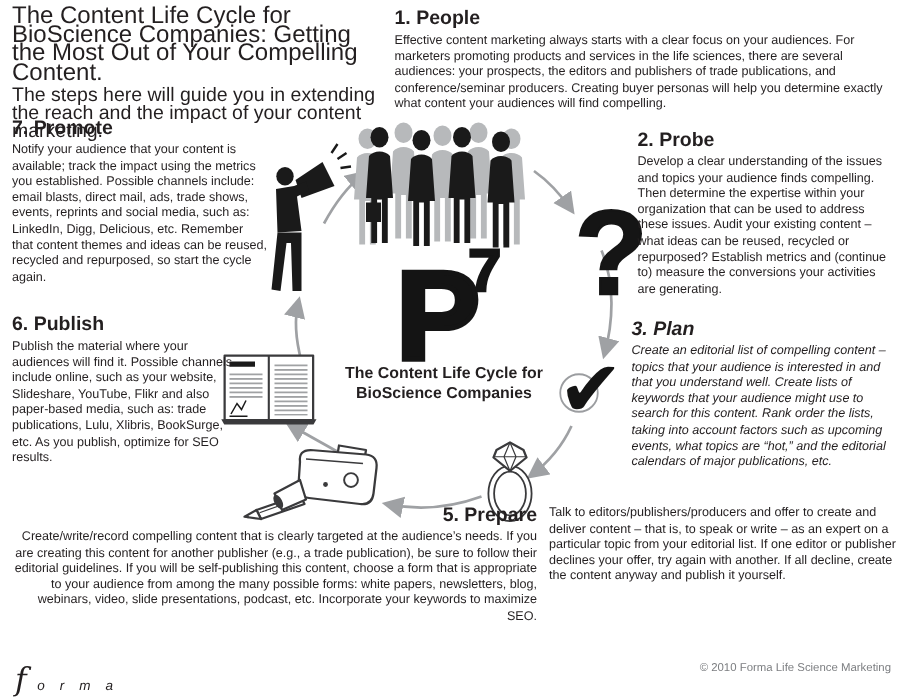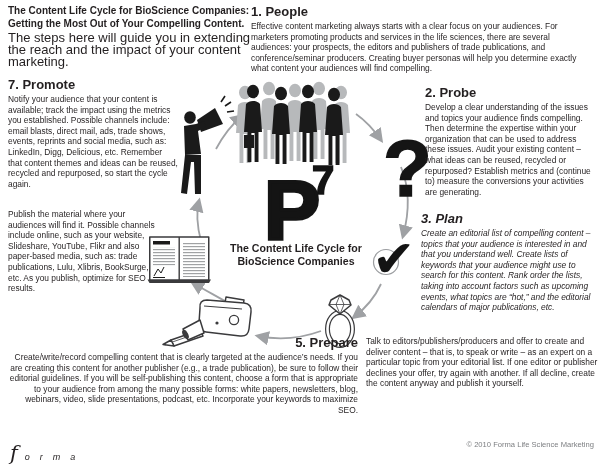--- a/index.html
+++ b/index.html
@@ -2,25 +2,25 @@
 <html><head>
 <meta charset="utf-8">
 <style>
   html,body{margin:0;padding:0;}
   body{
     width:600px;height:466px;position:relative;background:#ffffff;
     font-family:"Liberation Sans",sans-serif;color:#231f20;overflow:hidden;
   }
   #diagram{position:absolute;left:0;top:0;}
   .tblock{position:absolute;}
-  .doc-title{font-size:10px;font-weight:bold;line-height:12.5px;}
+  .doc-title{font-size:16px;font-weight:normal;line-height:12.5px;}
   .doc-subtitle{font-size:13px;line-height:12px;margin-top:2px;}
   .step-title{font-size:13px;font-weight:bold;line-height:14px;margin:0 0 2px 0;}
   .step-body{font-size:8.4px;line-height:10.6px;}
-  .s1{left:251px;top:5px;width:334px;}
+  .s1{left:263px;top:5px;width:334px;}
   .s2{left:425px;top:86px;width:172px;}
   .s3{left:421px;top:212px;width:176px;font-style:italic;}
   .s4{left:366px;top:336px;width:232px;}
   .s5{left:8px;top:336px;width:350px;text-align:right;}
   .s6{left:8px;top:209px;width:150px;}
   .s7{left:8px;top:78px;width:170px;}
   .title-block{left:8px;top:5px;width:250px;}
   .brand{left:10px;top:441px;display:flex;align-items:baseline;}
   .brand .logo-f{font-family:"DejaVu Serif",serif;font-style:italic;font-size:21px;}
   .brand .logo-rest{font-size:9px;letter-spacing:10px;margin-left:7px;text-transform:lowercase;font-style:italic;}
@@ -154,20 +154,21 @@
 <div class="tblock s4">
   <div class="step-body">Talk to editors/publishers/producers and offer to create and deliver content – that is, to speak or write – as an expert on a particular topic from your editorial list. If one editor or publisher declines your offer, try again with another. If all decline, create the content anyway and publish it yourself.</div>
 </div>
 
 <div class="tblock s5">
   <div class="step-title">5. Prepare</div>
   <div class="step-body">Create/write/record compelling content that is clearly targeted at the audience’s needs. If you are creating this content for another publisher (e.g., a trade publication), be sure to follow their editorial guidelines. If you will be self-publishing this content, choose a form that is appropriate to your audience from among the many possible forms: white papers, newsletters, blog, webinars, video, slide presentations, podcast, etc. Incorporate your keywords to maximize SEO.</div>
 </div>
 
 <div class="tblock s6">
+  <div class="step-title">6. Publish</div>
   <div class="step-body">Publish the material where your audiences will find it. Possible channels include online, such as your website, Slideshare, YouTube, Flikr and also paper-based media, such as: trade publications, Lulu, Xlibris, BookSurge, etc. As you publish, optimize for SEO results.</div>
 </div>
 
 <div class="tblock s7">
   <div class="step-title">7. Promote</div>
   <div class="step-body">Notify your audience that your content is available; track the impact using the metrics you established. Possible channels include: email blasts, direct mail, ads, trade shows, events, reprints and social media, such as: LinkedIn, Digg, Delicious, etc. Remember that content themes and ideas can be reused, recycled and repurposed, so start the cycle again.</div>
 </div>
 
 <div class="tblock brand">
   <span class="logo-f">f</span>

